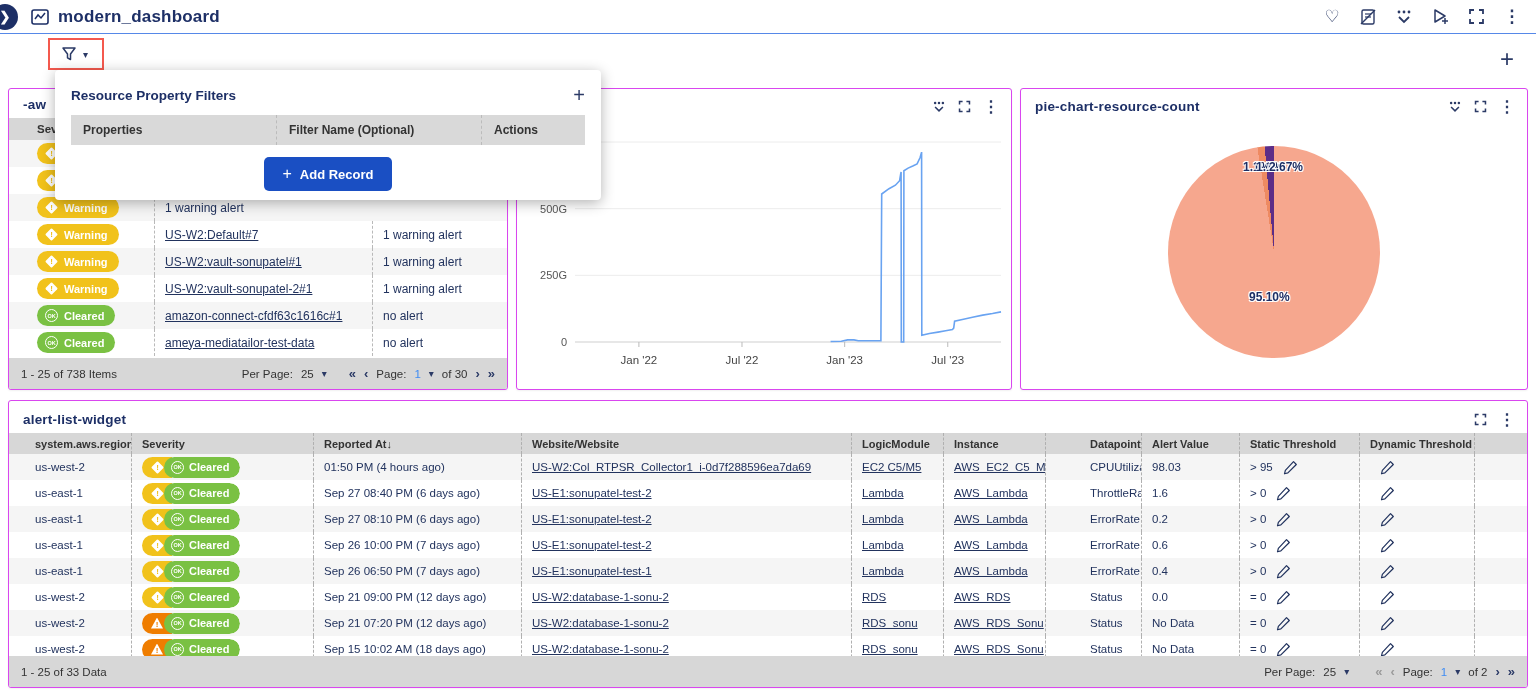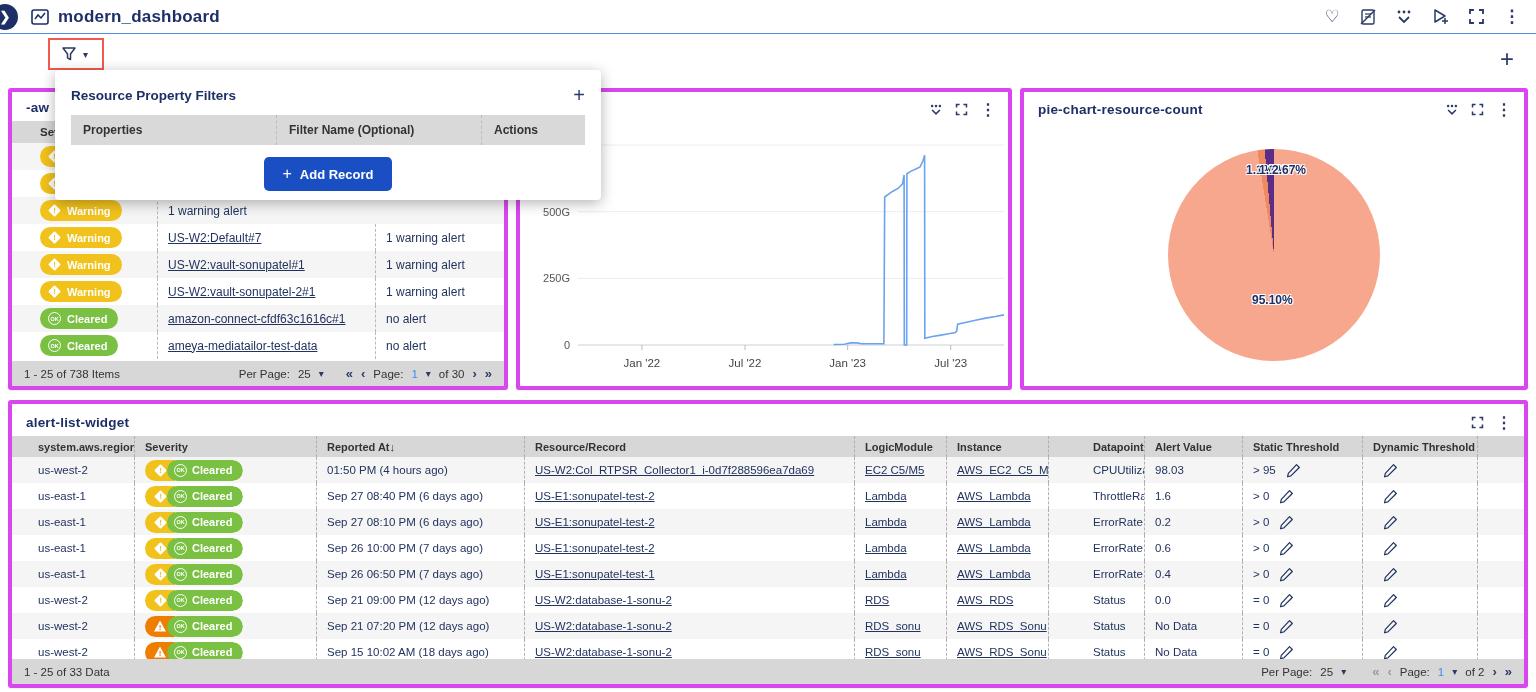--- a/index.html
+++ b/index.html
@@ -23,21 +23,21 @@
   .toolbar { position:absolute; left:0; top:35px; width:1536px; height:40px; }
   .filter-btn { position:absolute; left:57px; top:8px; display:flex; align-items:center;
     gap:6px; padding:3px 4px; cursor:pointer; }
   .caret { font-size:10px; color:#2b3a66; }
   .red-box { position:absolute; left:48px; top:3px; width:56px; height:32px;
     border:2px solid #f4594e; pointer-events:none; }
   .add-widget { position:absolute; right:22px; top:14px; font-size:24px; font-weight:300;
     color:#2b3a66; cursor:pointer; line-height:20px; }
 
   
-  .widget { position:absolute; background:#fff; border:4px solid #d946ef; border-radius:3px;
+  .widget { position:absolute; background:#fff; border:1px solid #d946ef; border-radius:3px;
     box-shadow:0 1px 2px rgba(0,0,0,.06); overflow:hidden; }
   .w-head { display:flex; align-items:center; padding:8px 12px 4px 14px; }
   .w-title { font-size:13.5px; font-weight:bold; color:#1d2f66; letter-spacing:.2px; }
   .w-icons { margin-left:auto; display:flex; align-items:center; gap:12px; }
   .wico { color:#2b3a66; display:flex; cursor:pointer; }
 
   .w1 { left:8px; top:88px; width:500px; height:302px; }
   .w2 { left:516px; top:88px; width:496px; height:302px; }
   .w3 { left:1020px; top:88px; width:508px; height:302px; }
   .wbottom { left:8px; top:400px; width:1520px; height:288px; }
@@ -48,21 +48,21 @@
   .rl-header .c0 { width:145px; padding-left:28px; }
   .rl-row { display:flex; height:27px; align-items:center; font-size:12px; }
   .rl-row:nth-child(odd) { background:#f5f5f5; }
   .rl-c0 { width:145px; padding-left:28px; display:flex; align-items:center; }
   .rl-c1 { width:218px; border-left:1px dashed #b9b9b9; height:100%; display:flex;
     align-items:center; padding-left:10px; }
   .rl-c2 { flex:1; border-left:1px dashed #b9b9b9; height:100%; display:flex;
     align-items:center; padding-left:10px; }
   .res-link { color:#22335e; text-decoration:underline; cursor:pointer; font-weight:500; }
 
-  .wfooter { position:absolute; left:0; right:0; bottom:0; height:25px; background:#d7d7d7;
+  .wfooter { position:absolute; left:0; right:0; bottom:0; height:31px; background:#d7d7d7;
     display:flex; align-items:center; font-size:11.5px; color:#333; padding:0 12px; gap:8px; }
   .wfooter .count { flex:1; }
   .pg-ch { font-size:13px; font-weight:bold; cursor:pointer; color:#2b3a66; }
   .pg-ch.dis { color:#9a9a9a; }
   .pg-num { color:#3f8cf3; }
 
   
   .sev-pill { display:inline-flex; align-items:center; gap:6px; height:21px;
     padding:0 11px 0 8px; border-radius:11px; color:#fff; font-size:11px; font-weight:bold; }
   .pill-warning { background:#f1c21b; }
@@ -393,21 +393,21 @@
               <path d="M2 6 V2 H6 M11 2 H15 V6 M15 11 V15 H11 M6 15 H2 V11" fill="none" stroke="#2b3a66" stroke-width="2"></path>
             </svg>
         </span>
         <span class="wico" style="font-weight:bold;">⋮</span>
       </div>
     </div>
     <div class="at-header" id="at-header">
         <div class="atc col-region first">system.aws.region</div>
         <div class="atc col-sev">Severity</div>
         <div class="atc col-rep">Reported At<span> ↓</span></div>
-        <div class="atc col-res">Resource/Record</div>
+        <div class="atc col-res">Website/Website</div>
         <div class="atc col-lm">LogicModule</div>
         <div class="atc col-inst">Instance</div>
         <div class="atc col-dp">Datapoint</div>
         <div class="atc col-av">Alert Value</div>
         <div class="atc col-st">Static Threshold</div>
         <div class="atc col-dt">Dynamic Threshold</div>
         <div class="atc col-fill"></div>
       </div>
     <div id="at-body">
         <div class="at-row">

